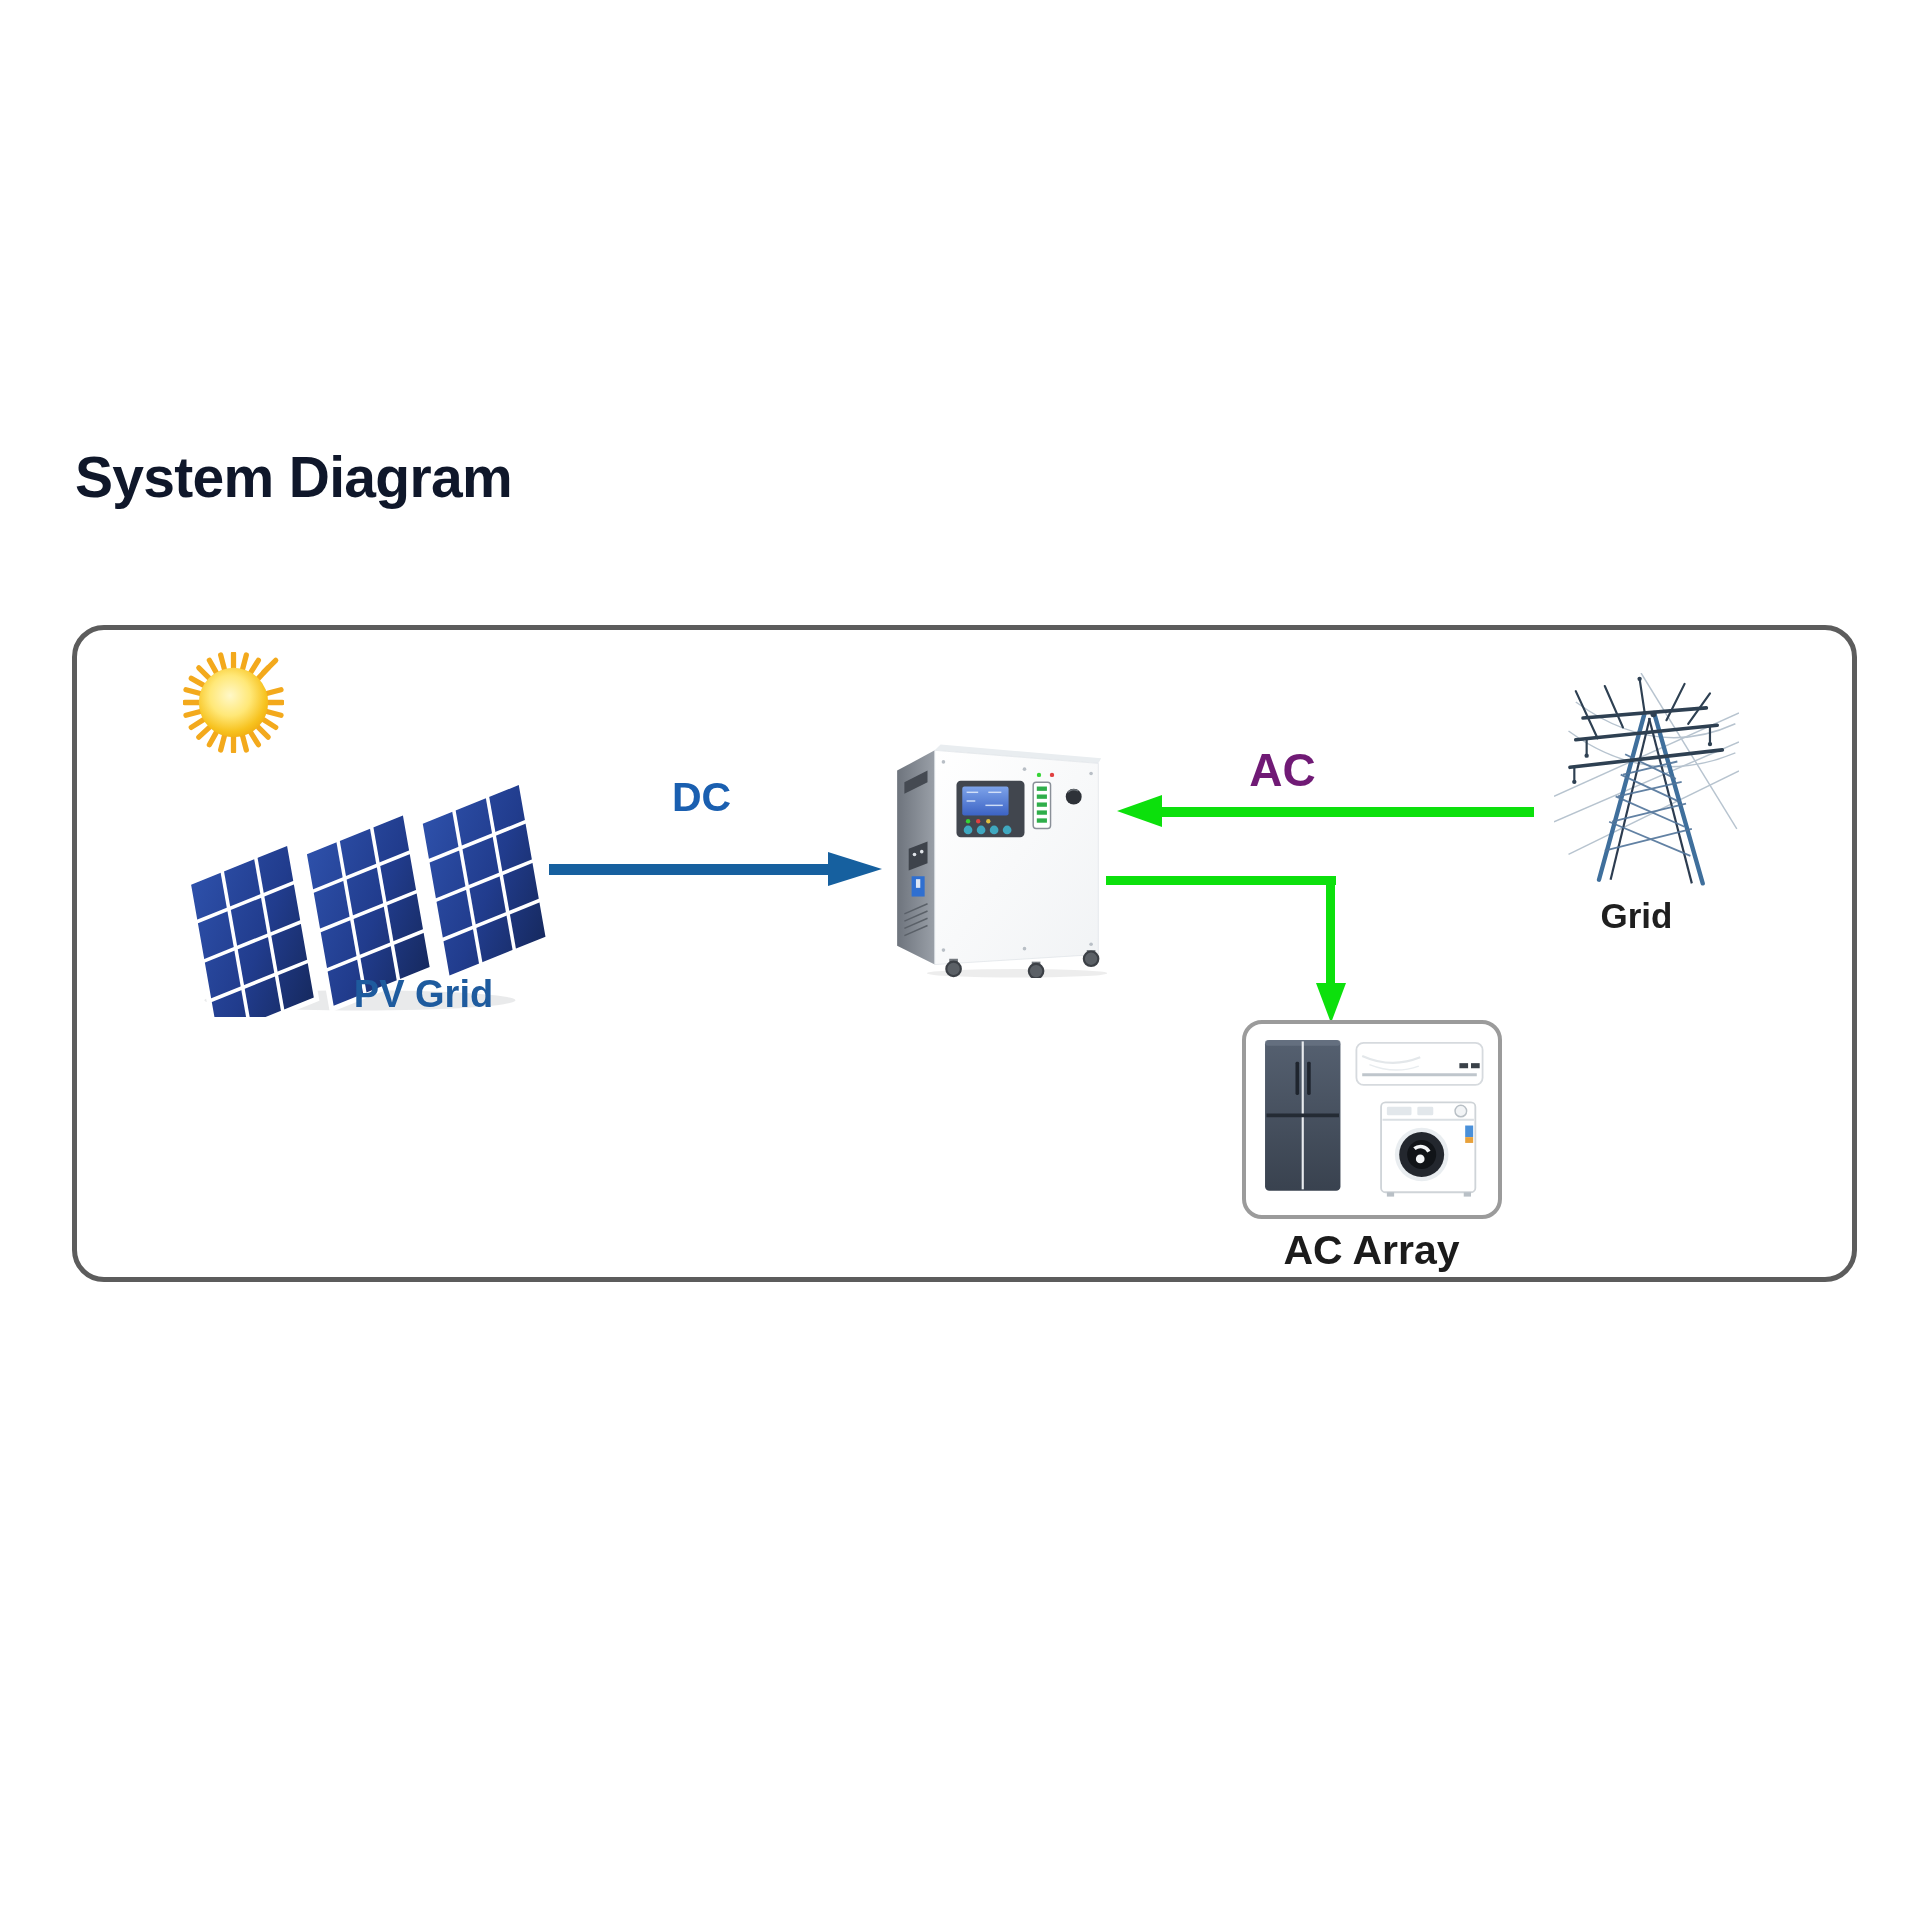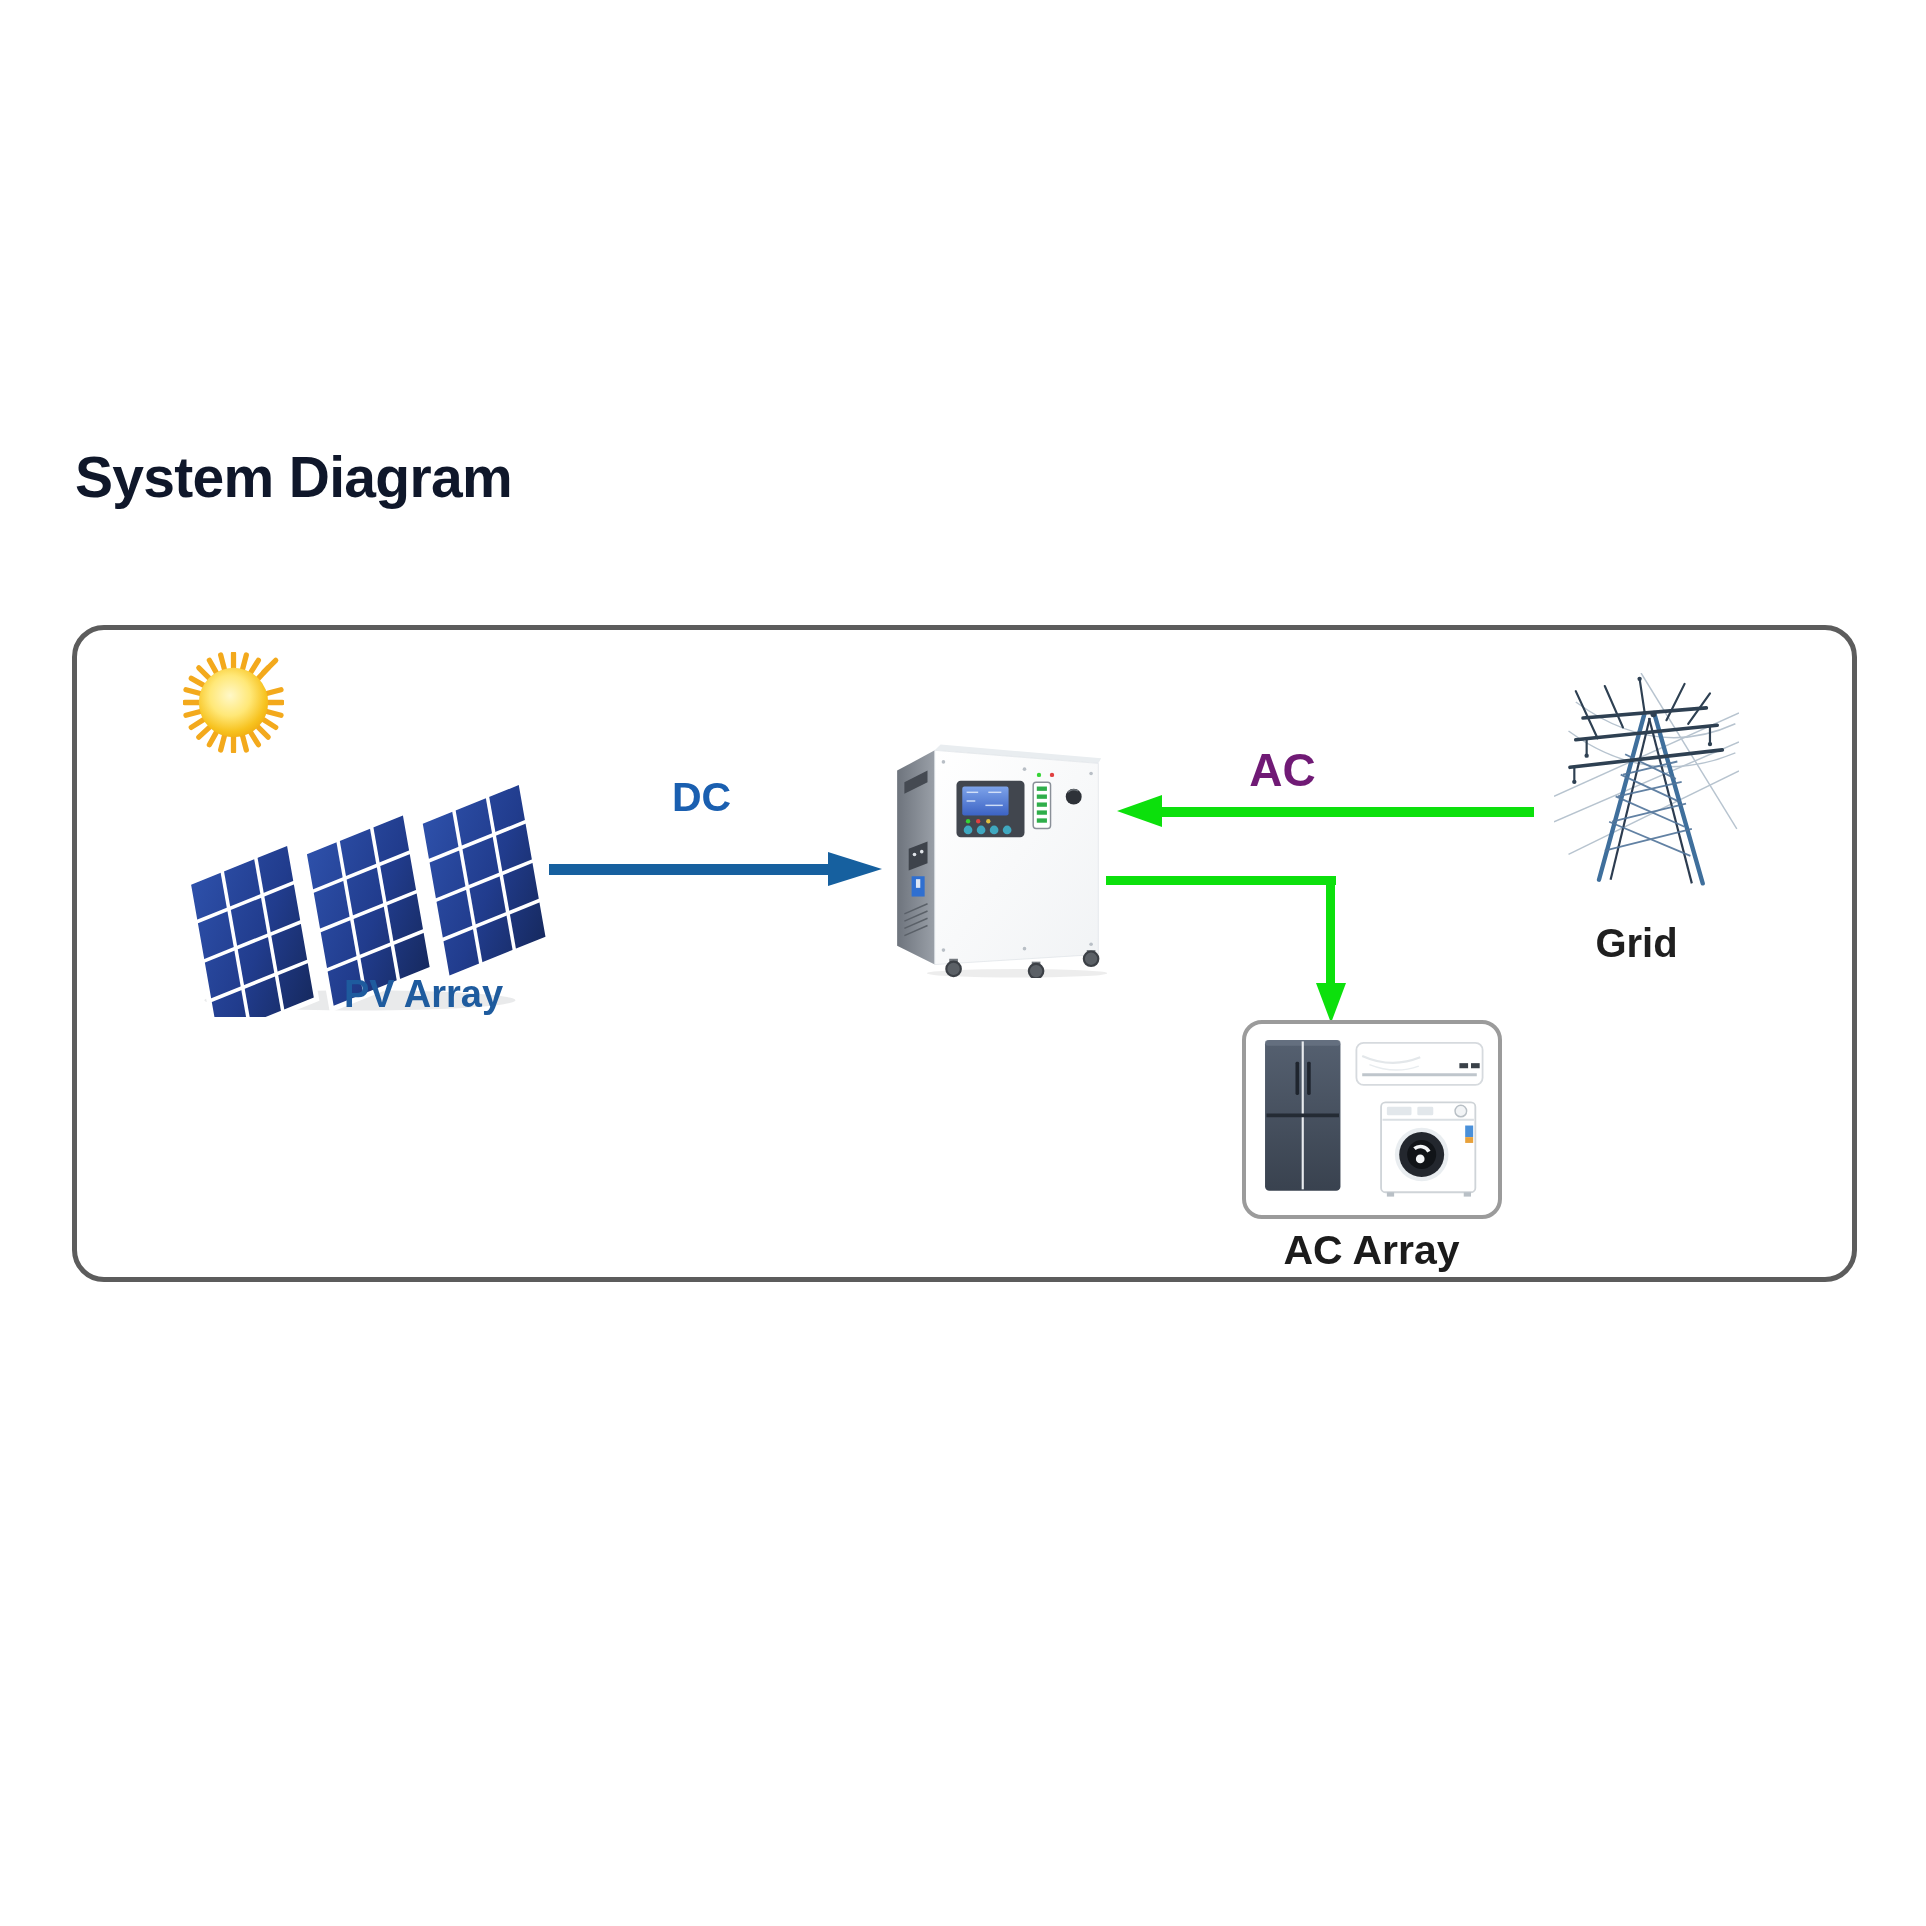--- a/index.html
+++ b/index.html
@@ -20,21 +20,21 @@
   #dc-arrow .head{left:279px;top:0;width:0;height:0;border-top:17.4px solid transparent;border-bottom:17.4px solid transparent;border-left:54px solid #16609f;}
   #ac-label{left:1097px;top:116px;width:217px;font-size:46px;color:#701a75;}
   #ac-arrow{left:1040px;top:165px;width:417px;height:33px;}
   #ac-arrow .head{left:0;top:0;width:0;height:0;border-top:16.7px solid transparent;border-bottom:16.7px solid transparent;border-right:45px solid #0ce00c;}
   #ac-arrow .body{left:45px;top:12.3px;width:372px;height:9.4px;background:#0ce00c;}
   #load-arrow{left:1029px;top:246px;width:246px;height:146px;}
   #load-arrow .hbar{left:0;top:0;width:230px;height:9.4px;background:#0ce00c;}
   #load-arrow .vbar{left:220px;top:0;width:9.4px;height:107px;background:#0ce00c;}
   #load-arrow .head{left:210px;top:107px;width:0;height:0;border-left:15px solid transparent;border-right:15px solid transparent;border-top:40px solid #0ce00c;}
   #grid-tower{left:1477px;top:43px;width:185px;height:214px;}
-  #grid-label{left:1451px;top:268px;width:217px;font-size:40px;color:#1f1f1f;margin-top:24px;}
+  #grid-label{left:1451px;top:268px;width:217px;font-size:35px;color:#1f1f1f;}
   #acload-box{left:1165px;top:390px;width:260px;height:199px;border:4.3px solid #9b9b9b;border-radius:20px;background:#fff;box-sizing:border-box;}
   #acload-label{left:1186px;top:599px;width:217px;font-size:41px;color:#1b1b1b;}
 </style>
 </head>
 <body>
 
 <div class="abs" id="page-title">System Diagram</div>
 
 <div class="abs" id="diagram-box">
 
@@ -105,21 +105,21 @@
       <g transform="translate(18,170) rotate(-22) skewX(-12)">
         <rect x="0" y="0" width="150" height="215" fill="url(#pvg)" stroke="#ffffff" stroke-width="7"></rect>
         <line x1="50" y1="0" x2="50" y2="215" stroke="#fff" stroke-width="5"></line>
         <line x1="100" y1="0" x2="100" y2="215" stroke="#fff" stroke-width="5"></line>
         <line x1="0" y1="54" x2="150" y2="54" stroke="#fff" stroke-width="5"></line>
         <line x1="0" y1="108" x2="150" y2="108" stroke="#fff" stroke-width="5"></line>
         <line x1="0" y1="162" x2="150" y2="162" stroke="#fff" stroke-width="5"></line>
       </g>
     </g>
   </svg>
-  <div class="abs lbl" id="pv-label">PV Array</div>
+  <div class="abs lbl" id="pv-label">PV Grid</div>
 
   <svg class="abs" id="ess-unit" viewBox="0 0 304 336">
     <defs>
       <linearGradient id="essl" x1="0" y1="0" x2="1" y2="0">
         <stop offset="0%" stop-color="#6e747d"></stop>
           <stop offset="100%" stop-color="#9aa0a8"></stop>
       </linearGradient>
       <linearGradient id="essf" x1="0" y1="0" x2="1" y2="1">
         <stop offset="0%" stop-color="#ffffff"></stop>
           <stop offset="100%" stop-color="#f1f3f5"></stop>

